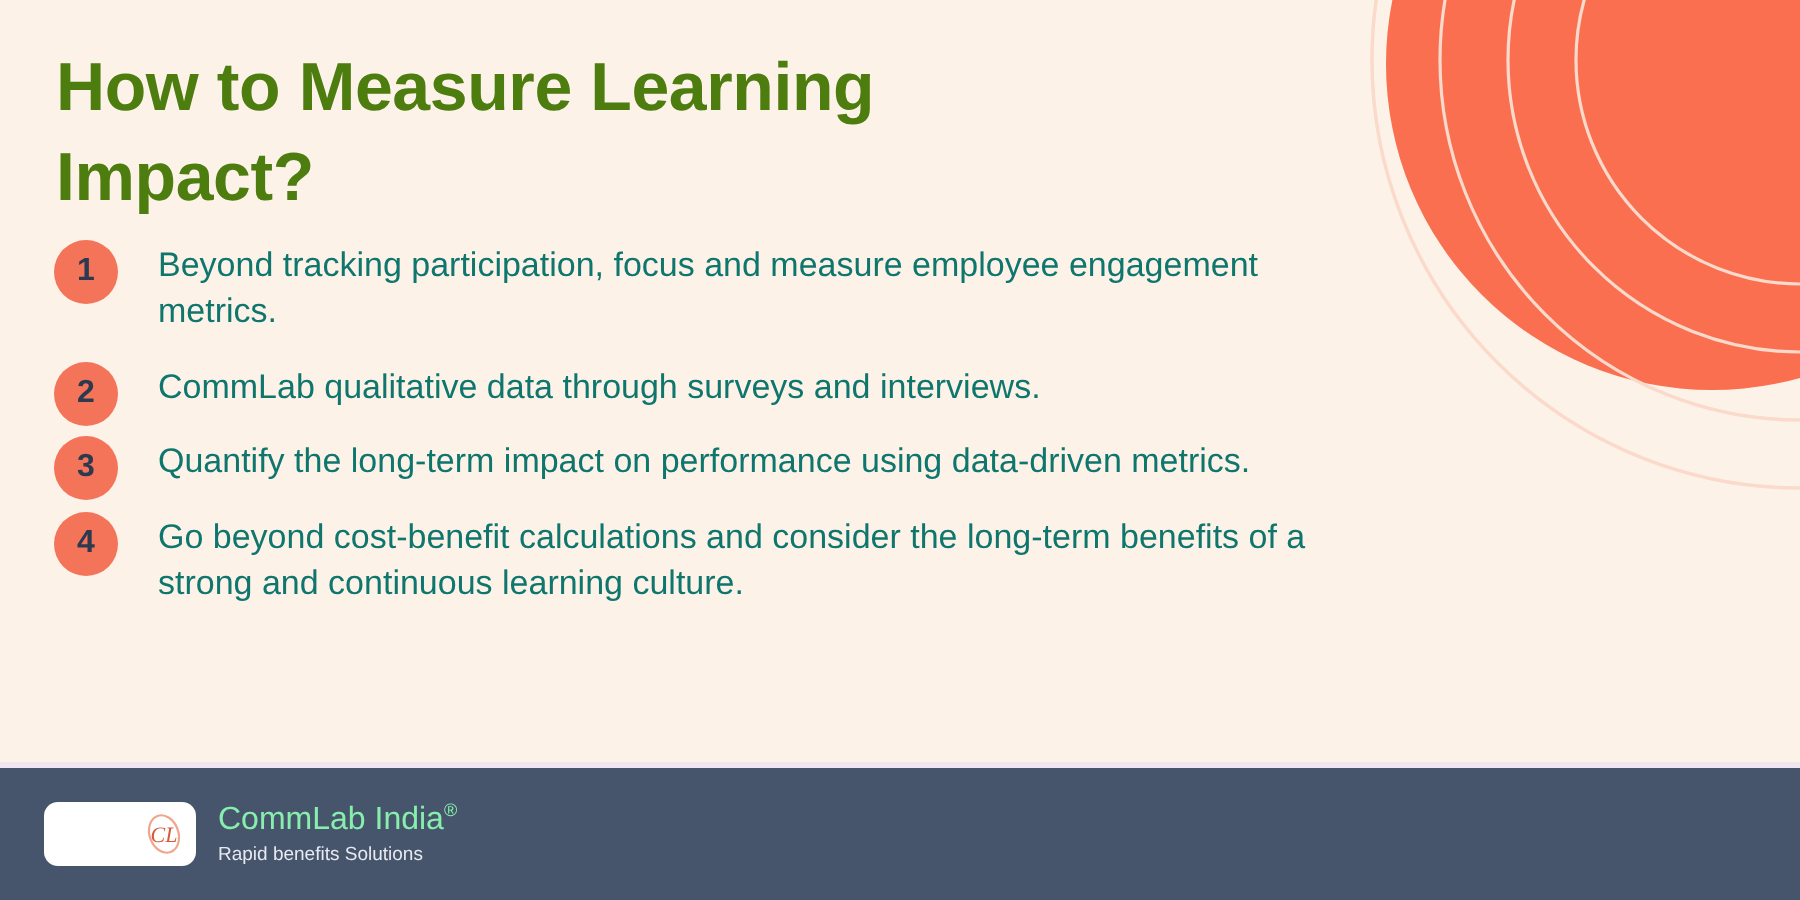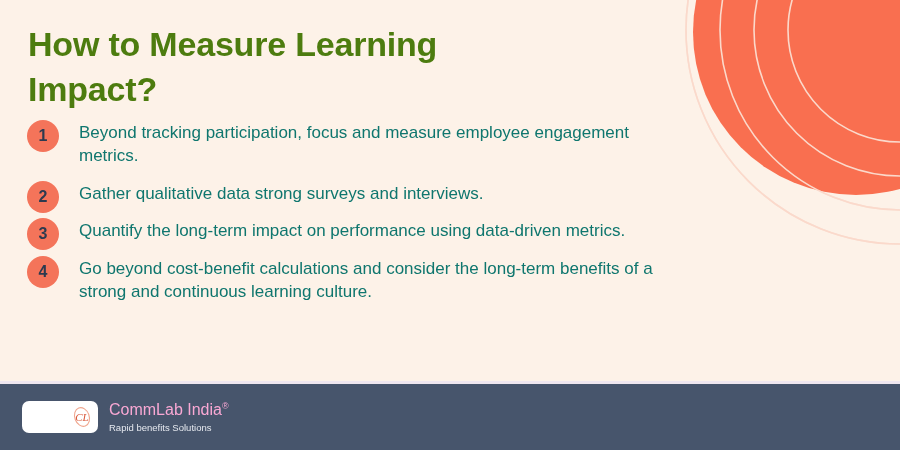--- a/index.html
+++ b/index.html
@@ -128,21 +128,21 @@
   }
   .logo-mark svg { display: block; }
   .brand-text {
     margin-left: 11px;
     display: flex;
     flex-direction: column;
     justify-content: center;
   }
   .brand-name {
     font-size: 16px;
-    color: #f9a8d4;
+    color: #86efac;
     line-height: 1.15;
     white-space: nowrap;
   }
   .brand-name .reg {
     font-size: 9px;
     vertical-align: super;
     line-height: 1;
   }
   .brand-tagline {
     font-size: 9.5px;
@@ -187,21 +187,21 @@
 
   <h1 class="title">How to Measure Learning Impact?</h1>
 
   <ul class="list">
     <li class="item">
       <span class="badge">1</span>
       <span class="item-text">Beyond tracking participation, focus and measure employee engagement metrics.</span>
     </li>
     <li class="item">
       <span class="badge">2</span>
-      <span class="item-text">Gather qualitative data strong surveys and interviews.</span>
+      <span class="item-text">CommLab qualitative data through surveys and interviews.</span>
     </li>
     <li class="item">
       <span class="badge">3</span>
       <span class="item-text">Quantify the long-term impact on performance using data-driven metrics.</span>
     </li>
     <li class="item">
       <span class="badge">4</span>
       <span class="item-text">Go beyond cost-benefit calculations and consider the long-term benefits of a strong and continuous learning culture.</span>
     </li>
   </ul>

